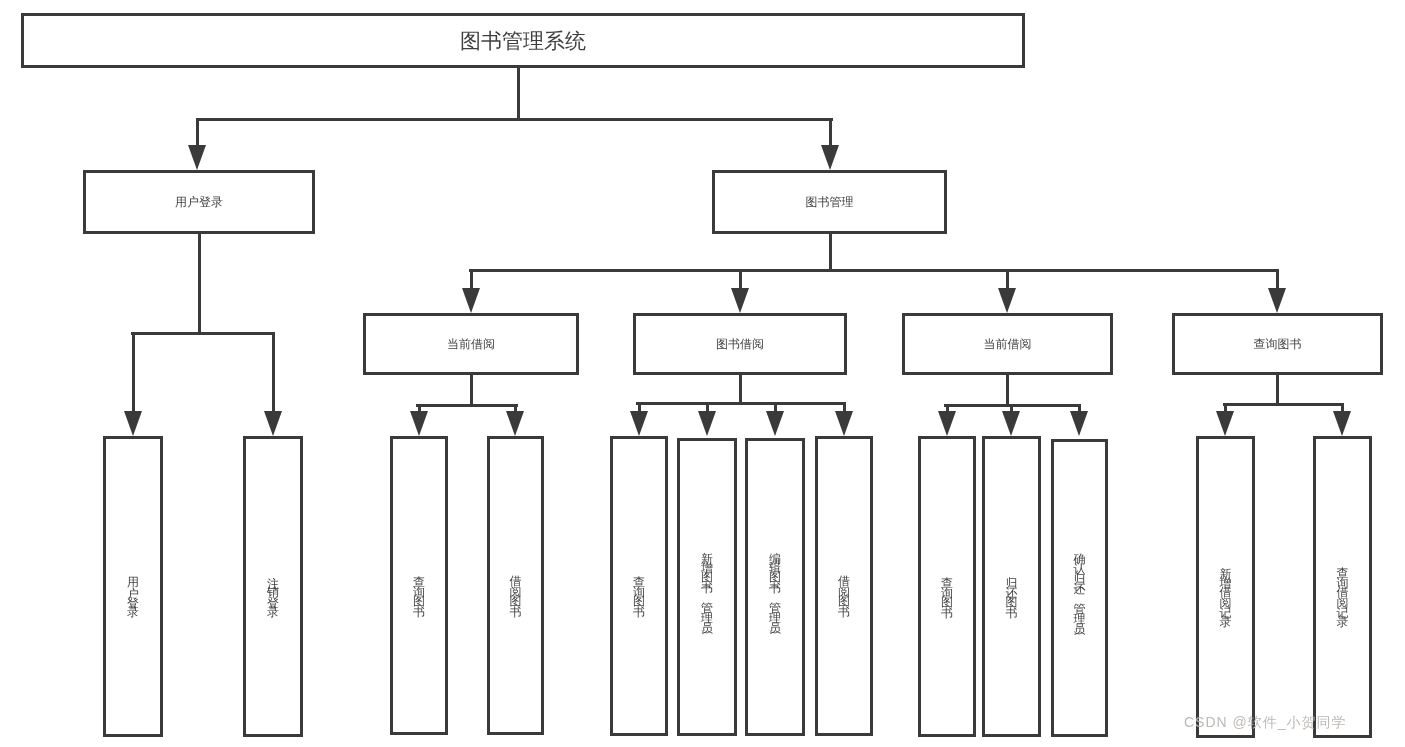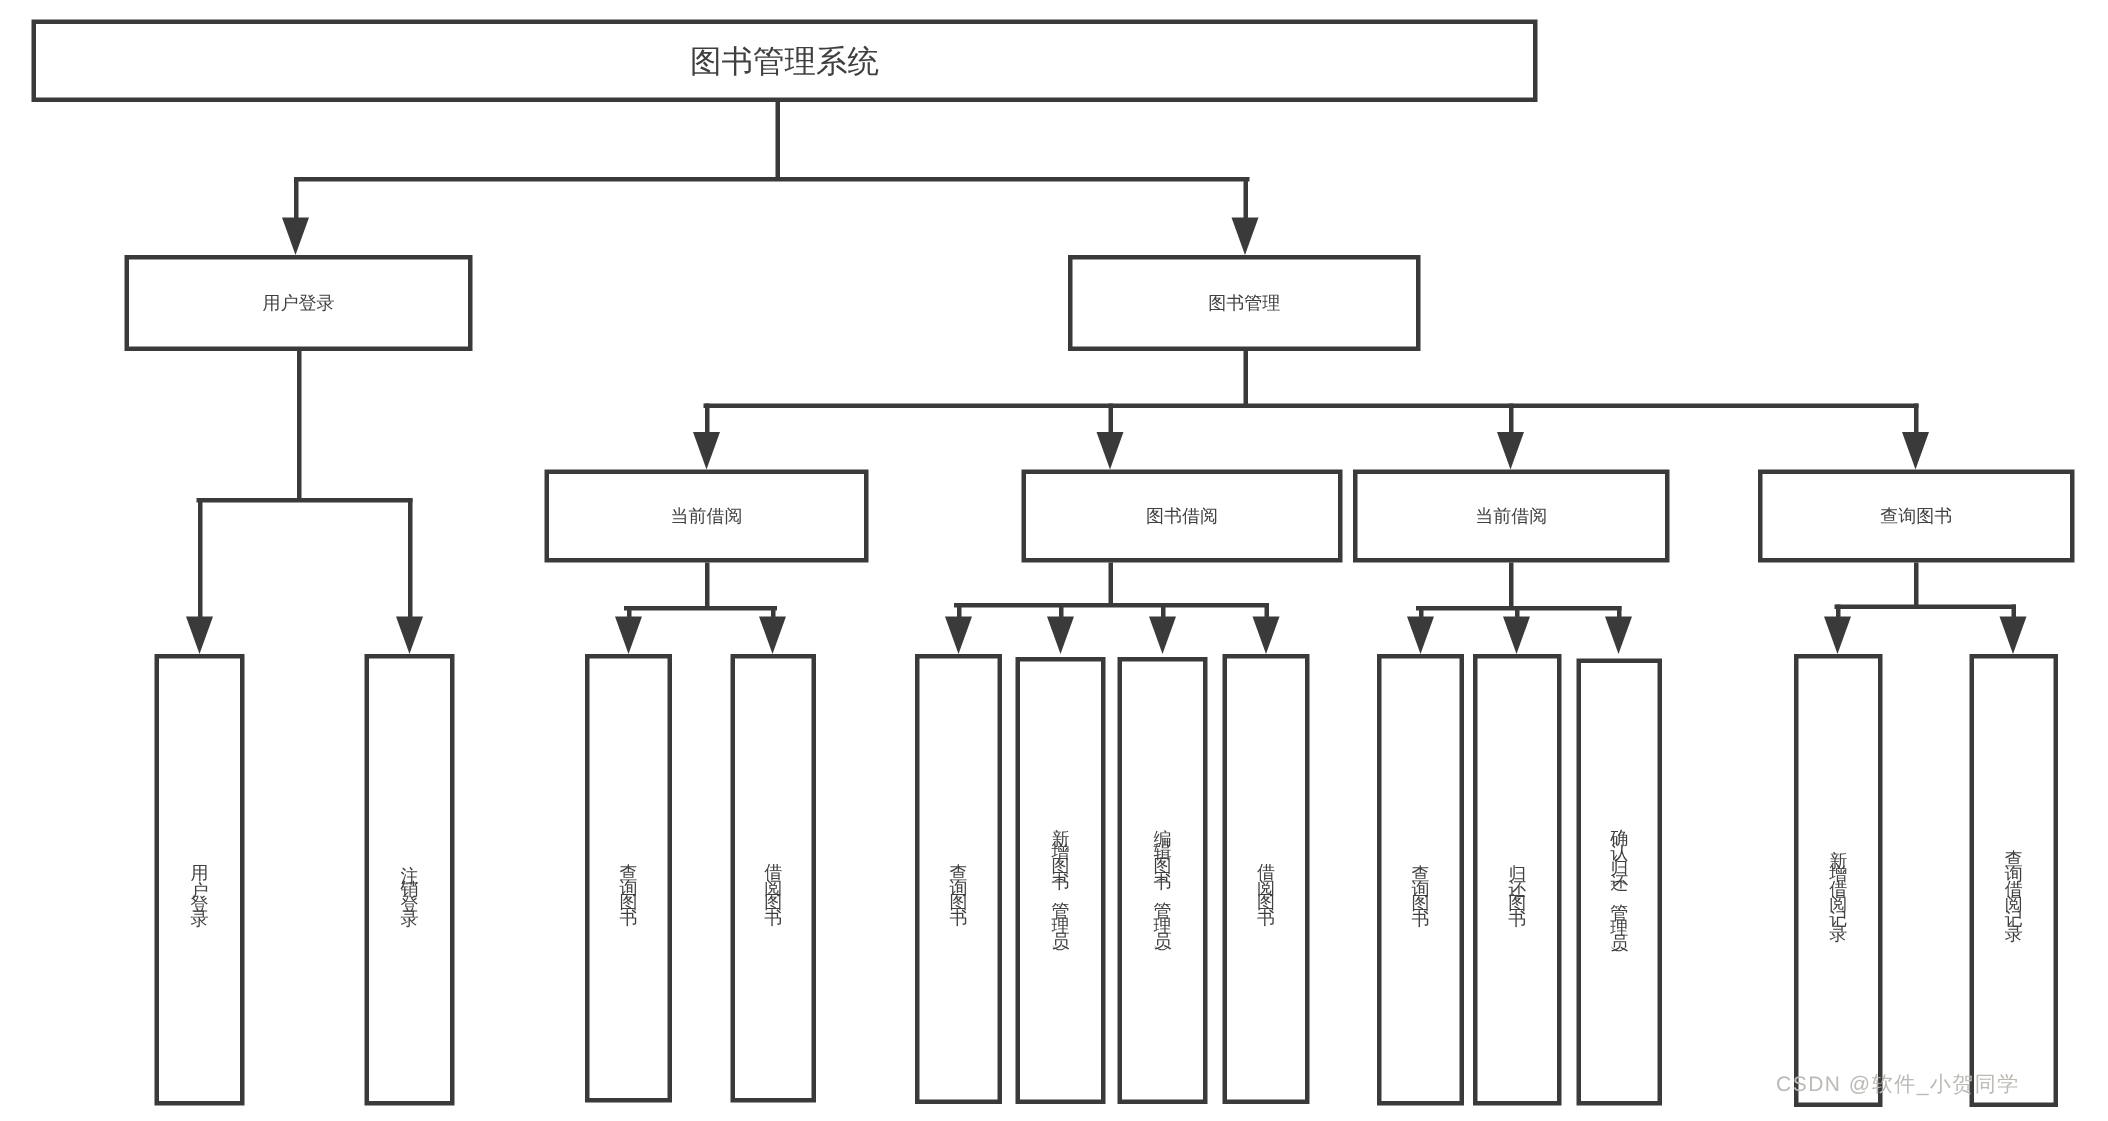--- a/index.html
+++ b/index.html
@@ -51,21 +51,21 @@
   <div class="box" style="left:83px; top:170px; width:232px; height:64px;">
     <span>用户登录</span>
   </div>
   <div class="box" style="left:712px; top:170px; width:235px; height:64px;text-align:center;">
     <span>图书管理</span>
   </div>
 
   <div class="box" style="left:363px; top:313px; width:216px; height:62px;">
     <span>当前借阅</span>
   </div>
-  <div class="box" style="left:633px; top:313px; width:214px; height:62px;margin-left:48px;">
+  <div class="box" style="left:633px; top:313px; width:214px; height:62px;">
     <span>图书借阅</span>
   </div>
   <div class="box" style="left:902px; top:313px; width:211px; height:62px;">
     <span>当前借阅</span>
   </div>
   <div class="box" style="left:1172px; top:313px; width:211px; height:62px;">
     <span>查询图书</span>
   </div>
 
   <div class="box vbox" style="left:103px; top:436px; width:60px; height:301px;">

